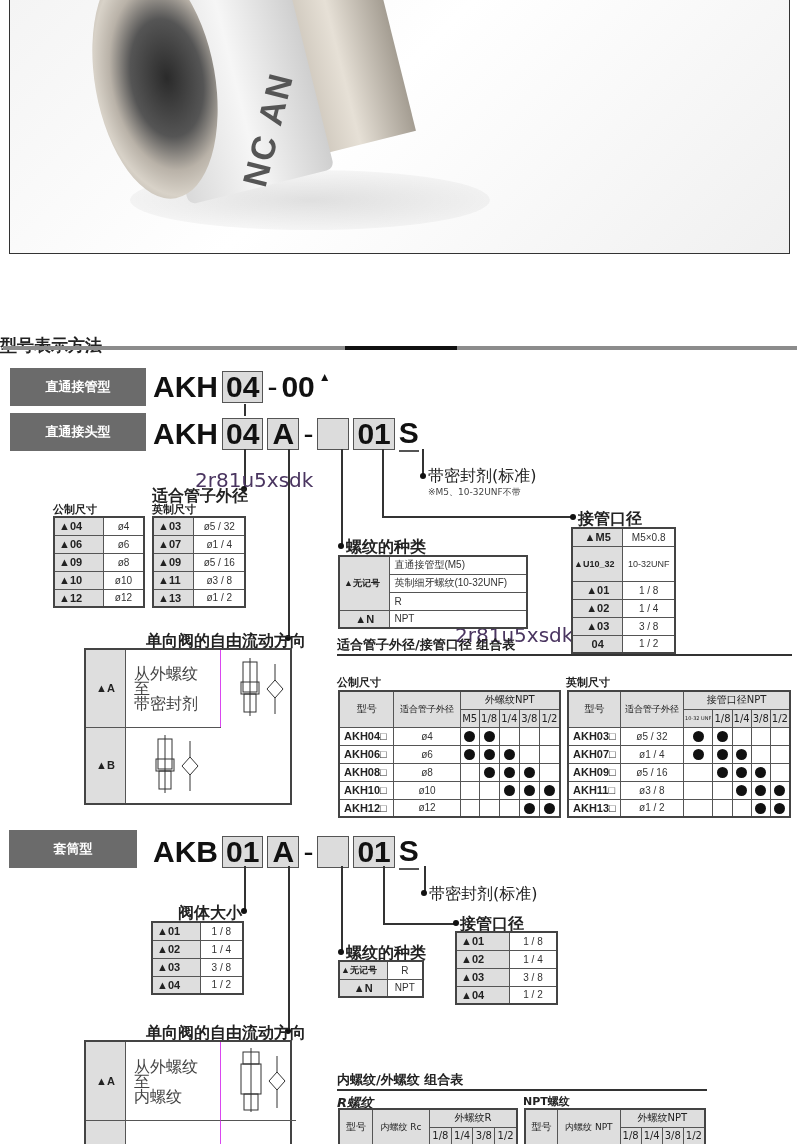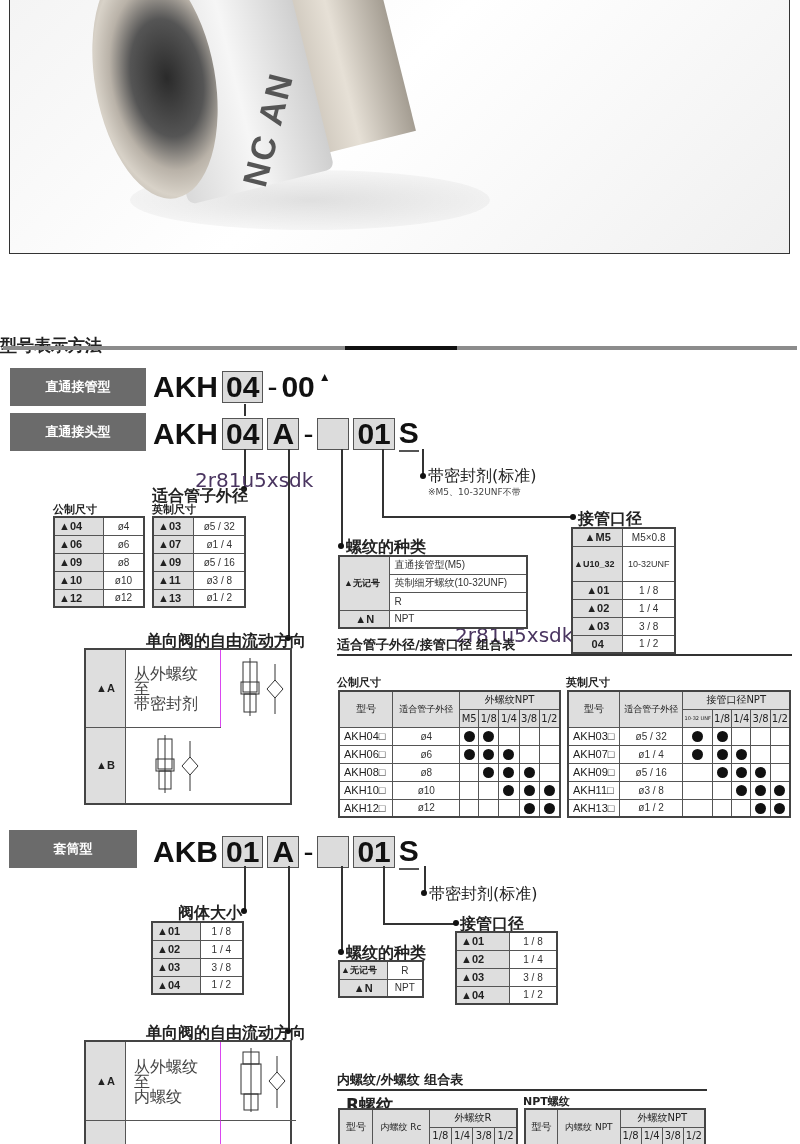--- a/index.html
+++ b/index.html
@@ -31,21 +31,21 @@
   .lbl { font-size: 16px; color: #222; white-space: nowrap; }
   .lbl.bold { font-weight: bold; }
   .small { font-size: 9px; color: #444; white-space: nowrap; }
 
   table.t { border-collapse: collapse; font-size: 10px; }
   table.t td, table.t th { border: 1px solid #555; padding: 0 4px; height: 18px; text-align: center; }
   table.t .k { background: #dedede; font-weight: bold; font-family: "Liberation Sans", sans-serif; font-size: 11px; text-align: left; }
   table.t .v { font-family: "Liberation Sans", sans-serif; color: #333; }
   table.t.outer { border: 2px solid #444; }
   table.combo th { background: #dedede; font-weight: normal; font-size: 10px; }
-  table.combo td.m { text-align: left; font-weight: normal; font-family: "Liberation Sans", sans-serif; font-size: 11px; margin-top: 8px; }
+  table.combo td.m { text-align: left; font-weight: bold; font-family: "Liberation Sans", sans-serif; font-size: 11px; margin-top: 8px; }
   .bullet { display: inline-block; width: 11px; height: 11px; border-radius: 50%; background: #111; vertical-align: middle; }
 
   .flow-box { border: 2px solid #444; display: grid; grid-template-columns: 40px 95px 75px; }
   .flow-box .k { background: #dedede; border-right: 1px solid #555; display: flex; align-items: center; justify-content: center; font: bold 11px "Liberation Sans", sans-serif; }
   .flow-box .d { font-size: 16px; color: #444; padding: 0 8px; display: flex; align-items: center; border-right: 1px solid #d946ef; line-height: 15px; }
   .flow-box .ic { display: flex; align-items: center; justify-content: center; }
   .flow-box .row-sep { border-top: 1px solid #555; }
 
   .watermark { font: 20px "DejaVu Sans", sans-serif; color: #4a3560; }
   .combo-title { font-size: 13px; font-weight: bold; border-bottom: 2px solid #333; }
@@ -470,21 +470,21 @@
         <line x1="48" y1="8" x2="48" y2="60" stroke="#333"></line>
         <path d="M48 24 L56 33 L48 42 L40 33 Z" fill="#fff" stroke="#333"></path>
       </svg>
   </div>
   <div class="k row-sep"></div>
   <div class="d row-sep"></div>
   <div class="ic row-sep"></div>
 </div>
 
 <div class="abs combo-title" style="left:337px;top:1071px;width:370px;">内螺纹/外螺纹 组合表</div>
-<div class="abs lbl bold" style="left:346px;top:1094px;font-size:17px;">R螺纹</div>
+<div class="abs lbl bold" style="left:337px;top:1094px;font-size:13px;font-style:italic;">R螺纹</div>
 <table class="abs t combo outer" style="left:338px;top:1108px;width:180px;">
   <tbody>
       <tr>
         <th rowspan="2">型号</th>
         <th rowspan="2" style="font-size:9px;">内螺纹 Rc</th>
         <th colspan="4">外螺纹R</th>
       </tr>
   <tr>
         <th style="padding:0 1px;">1/8</th>
         <th style="padding:0 1px;">1/4</th>

